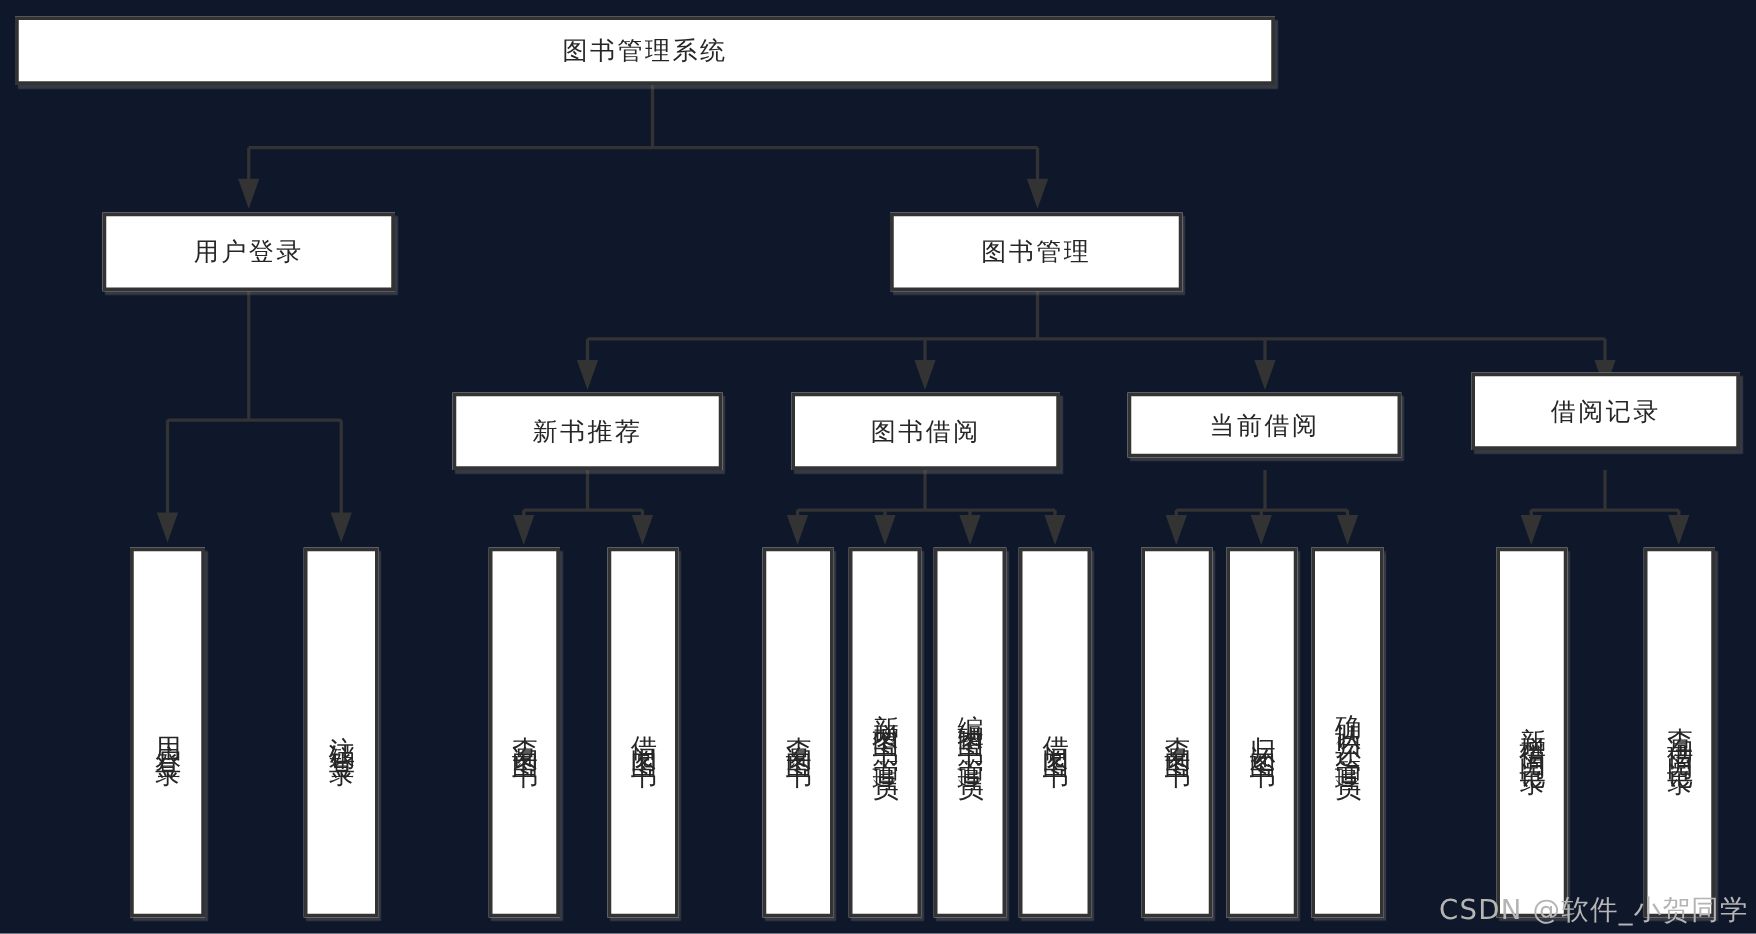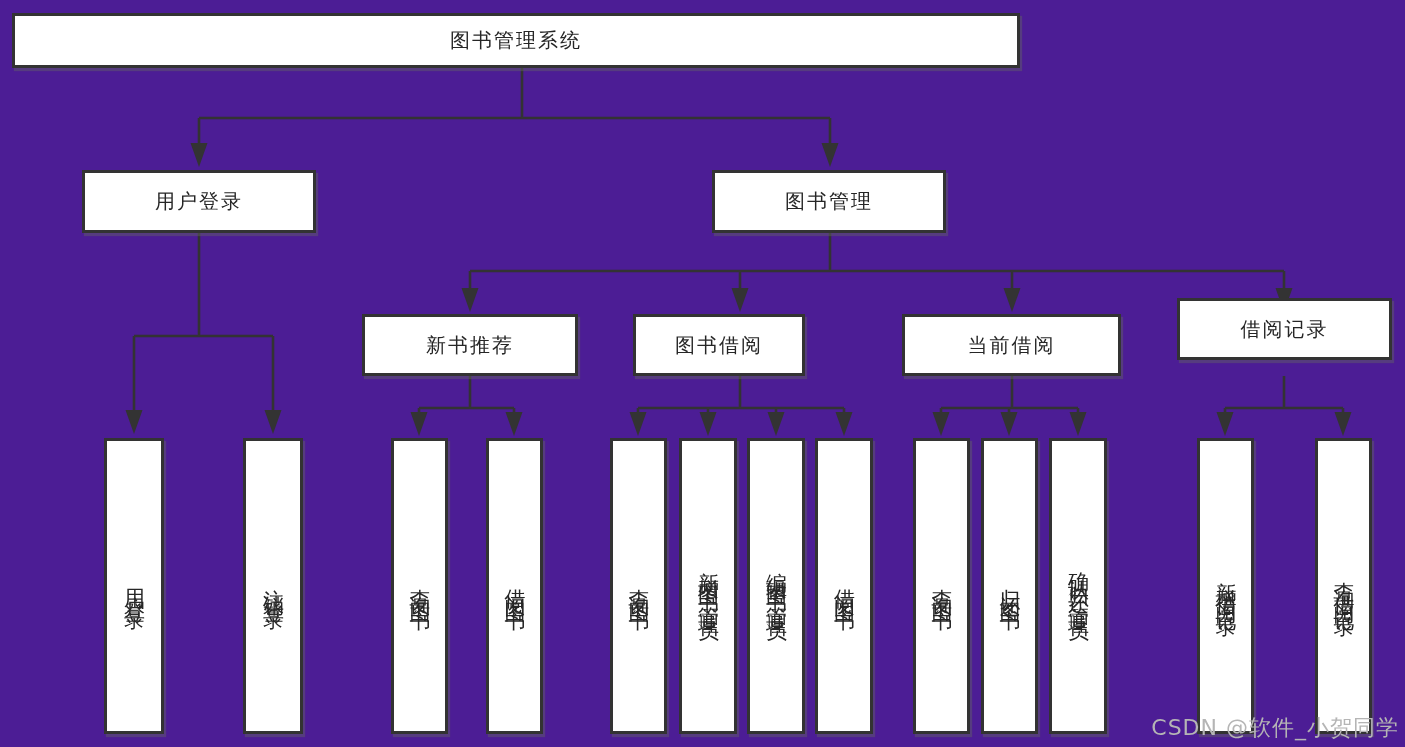--- a/index.html
+++ b/index.html
@@ -1,19 +1,19 @@
 <!DOCTYPE html>
 <html><head>
 <meta charset="utf-8">
 <style>
   html,body{margin:0;padding:0;background:#ffffff;}
   .canvas{
     position:relative;
     width:1405px;height:747px;
-    background:#4c1d95;
+    background:#0f172a;
     font-family:"DejaVu Sans","Liberation Sans",sans-serif;
     overflow:hidden;
   }
   .conn{position:absolute;left:0;top:0;width:1405px;height:747px;}
   .node{
     position:absolute;
     background:#ffffff;
     border:3px solid #333333;
     box-sizing:border-box;
     display:flex;align-items:center;justify-content:center;
@@ -81,24 +81,24 @@
   <div class="node" style="left:82px;top:170px;width:234px;height:63px">
     <span class="lbl">用户登录</span>
   </div>
   <div class="node" style="left:362px;top:314px;width:216px;height:62px">
     <span class="lbl">新书推荐</span>
   </div>
 
   <div class="node" style="left:712px;top:170px;width:234px;height:63px">
     <span class="lbl">图书管理</span>
   </div>
-  <div class="node" style="left:633px;top:314px;width:172px;height:62px">
+  <div class="node" style="left:633px;top:314px;width:215px;height:62px">
     <span class="lbl">图书借阅</span>
   </div>
-  <div class="node" style="left:902px;top:314px;width:219px;height:62px">
+  <div class="node" style="left:902px;top:314px;width:219px;height:52px">
     <span class="lbl">当前借阅</span>
   </div>
   <div class="node" style="left:1177px;top:298px;width:215px;height:62px">
     <span class="lbl">借阅记录</span>
   </div>
 
   <div class="node" style="left:104px;top:438px;width:60px;height:296px">
     <span class="lbl v">用户登录</span>
   </div>
   <div class="node" style="left:243px;top:438px;width:60px;height:296px">

